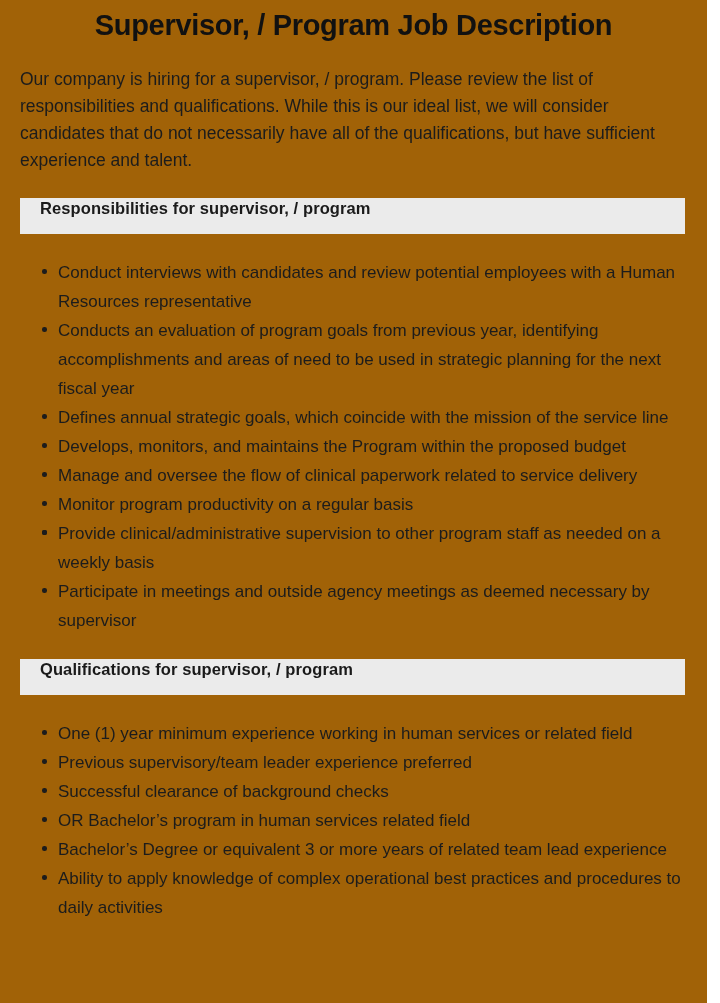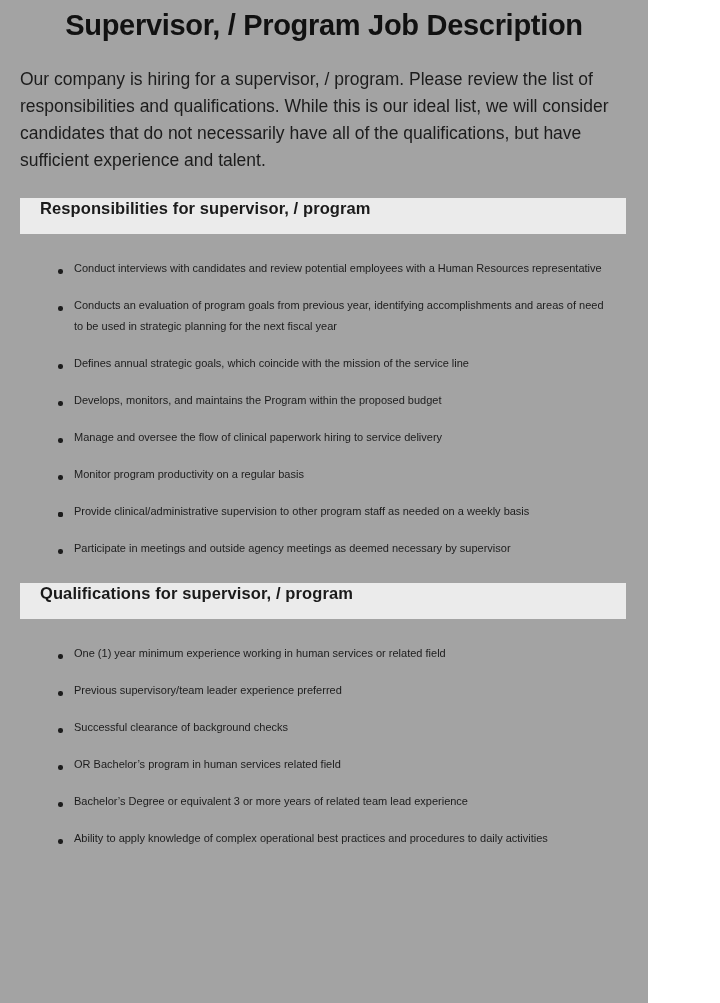--- a/index.html
+++ b/index.html
@@ -10,25 +10,25 @@
   body {
     width: 720px;
     min-height: 1003px;
     font-family: "Liberation Sans", sans-serif;
     color: #1c1c1c;
     -webkit-font-smoothing: antialiased;
   }
 
   .page {
     position: relative;
-    width: 648px;
+    width: 707px;
     min-height: 1003px;
     box-sizing: border-box;
     padding: 0;
-    background: #a3a3a3;
+    background: #a16207;
   }
 
   .doc-title {
     margin: 0;
     padding: 6px 20px 0 20px;
     text-align: center;
     font-size: 29px;
     line-height: 38px;
     font-weight: bold;
     letter-spacing: -0.3px;
@@ -71,24 +71,24 @@
     margin: 0;
     padding: 0;
   }
 
   ul.bullets.first-list {
     margin-top: 24px;
   }
 
   ul.bullets li {
     position: relative;
-    margin: 16px;
+    margin: 0;
     padding: 0 24px 0 58px;
-    font-size: 11px;
-    line-height: 21px;
+    font-size: 17px;
+    line-height: 29px;
     color: #1c1c1c;
   }
 
   ul.bullets li .bullet-dot {
     position: absolute;
     left: 42px;
     top: 11px;
     width: 4.5px;
     height: 4.5px;
     border-radius: 50%;
@@ -124,21 +124,21 @@
       <li>
         <span class="bullet-dot"></span>
         <span>Defines annual strategic goals, which coincide with the mission of the service line</span>
       </li>
       <li>
         <span class="bullet-dot"></span>
         <span>Develops, monitors, and maintains the Program within the proposed budget</span>
       </li>
       <li>
         <span class="bullet-dot"></span>
-        <span>Manage and oversee the flow of clinical paperwork hiring to service delivery</span>
+        <span>Manage and oversee the flow of clinical paperwork related to service delivery</span>
       </li>
       <li>
         <span class="bullet-dot"></span>
         <span>Monitor program productivity on a regular basis</span>
       </li>
       <li>
         <span class="bullet-dot"></span>
       </li>
       <li>
         <span class="bullet-dot"></span>

